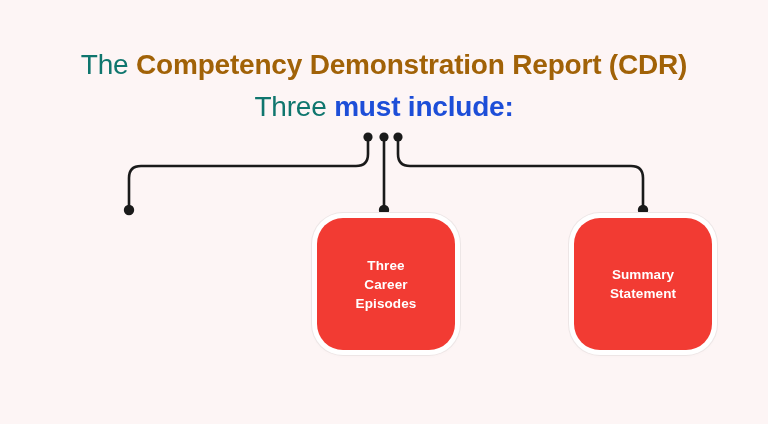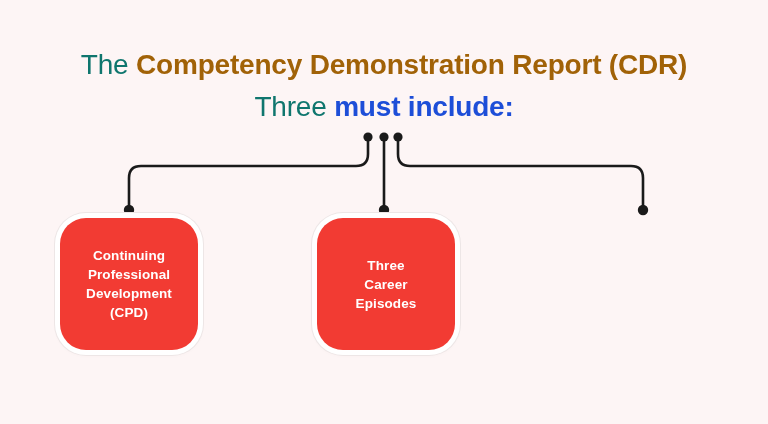--- a/index.html
+++ b/index.html
@@ -116,27 +116,25 @@
 
     <circle class="conn-dot" cx="368" cy="137" r="4.6"></circle>
     <circle class="conn-dot" cx="384" cy="137" r="4.6"></circle>
     <circle class="conn-dot" cx="398" cy="137" r="4.6"></circle>
 
     <circle class="conn-dot" cx="129" cy="210" r="5.2"></circle>
     <circle class="conn-dot" cx="384" cy="210" r="5.2"></circle>
     <circle class="conn-dot" cx="643" cy="210" r="5.2"></circle>
   </svg>
 
-  <div class="node" id="node-0">
-    <span class="node-label">Continuing
-Professional
-Development
-(CPD)</span>
-  </div>
 
   <div class="node" id="node-1">
     <span class="node-label">Three
 Career
 Episodes</span>
   </div>
 
+  <div class="node" id="node-2">
+    <span class="node-label">Summary
+Statement</span>
+  </div>
 
 </div>
 
 </body></html>

